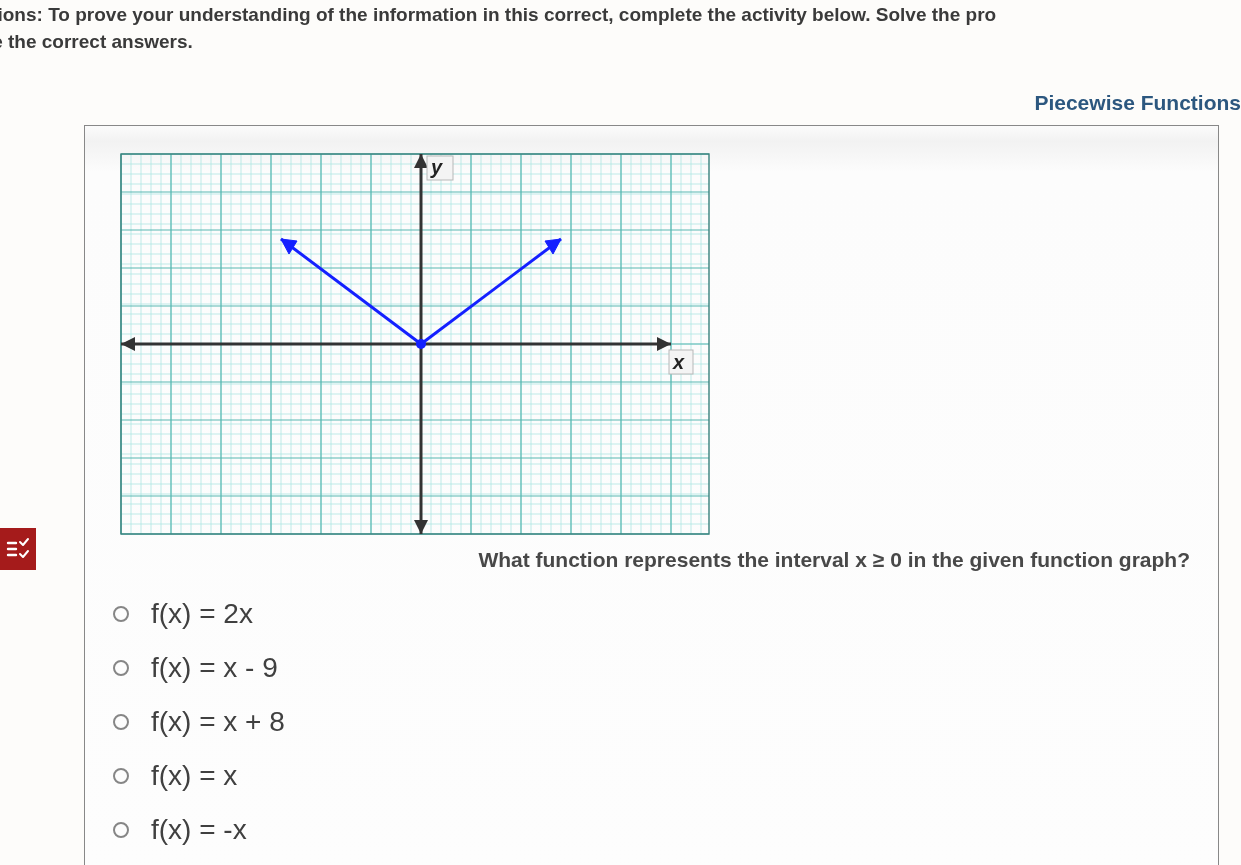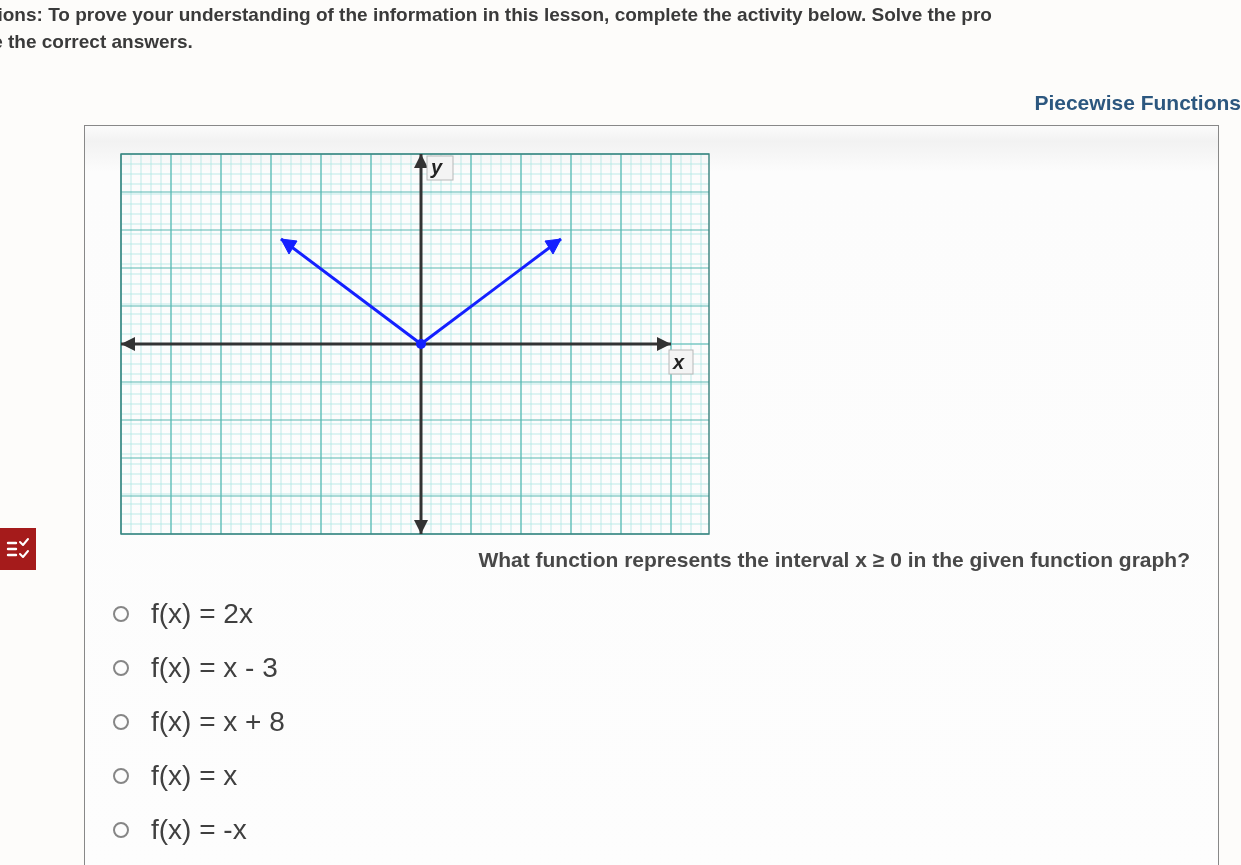--- a/index.html
+++ b/index.html
@@ -79,21 +79,21 @@
   display: flex;
   align-items: center;
   justify-content: center;
 }
 .side-tab svg { display: block; }
 </style>
 </head>
 <body>
 
 <div class="directions">
-  <span class="dir-label">ections:</span><span> To prove your understanding of the information in this lesson, complete the activity below. Solve the pro</span><br>
+  <span class="dir-label">ections:</span><span> To prove your understanding of the information in this correct, complete the activity below. Solve the pro</span><br>
   <span>ose the correct answers.</span>
 </div>
 
 <div class="section-wrap">
   <div class="section-title">Piecewise Functions</div>
 
   <div class="question-box">
 
     <div class="graph-wrap">
       <svg width="600" height="400" viewBox="0 0 600 400">
@@ -266,21 +266,21 @@
 
     <div class="question-text">What function represents the interval x ≥ 0 in the given function graph?</div>
 
     <div class="options">
       <label class="opt-row">
         <span class="radio-dot"></span>
         <span>f(x) = 2x</span>
       </label>
       <label class="opt-row">
         <span class="radio-dot"></span>
-        <span>f(x) = x - 3</span>
+        <span>f(x) = x - 9</span>
       </label>
       <label class="opt-row">
         <span class="radio-dot"></span>
         <span>f(x) = x + 8</span>
       </label>
       <label class="opt-row">
         <span class="radio-dot"></span>
         <span>f(x) = x</span>
       </label>
       <label class="opt-row">

